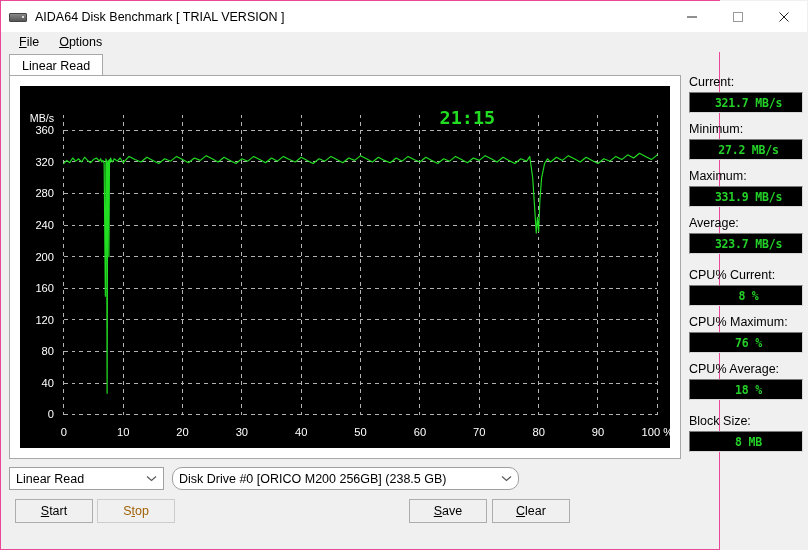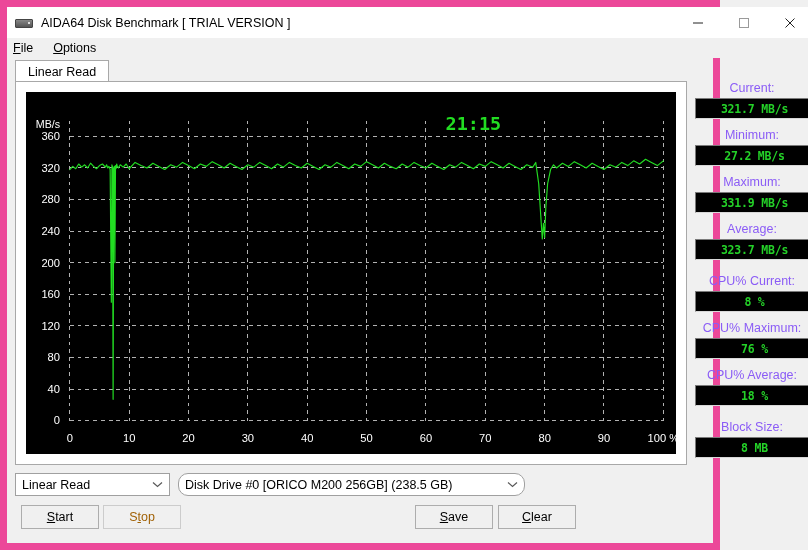--- a/index.html
+++ b/index.html
@@ -6,21 +6,21 @@
     margin: 0; padding: 0;
     width: 808px; height: 550px;
     overflow: hidden;
     background: #f0f0f0;
     font-family: "Liberation Sans", sans-serif;
   }
   #app {
     position: relative;
     width: 720px; height: 550px;
     background: #f0f0f0;
-    border: 7px solid #ec4899;
+    border: 1px solid #ec4899;
     box-sizing: border-box;
   }
 
   
   #titlebar {
     position: absolute; left: 0; top: 0;
     width: 806px; height: 31px;
     background: #ffffff;
     display: flex; align-items: center;
   }
@@ -57,21 +57,21 @@
     background: #ffffff;
   }
   .winbtn svg { display: block; }
 
   
   #menubar {
     position: absolute; left: 0; top: 31px;
     width: 806px; height: 20px;
     background: #f0f0f0;
     display: flex; align-items: center;
-    padding-left: 4px;
+    padding-left: 16px;
     box-sizing: border-box;
   }
   .menu-item {
     font-size: 12.5px; color: #000;
     margin-right: 16px;
     padding: 1px 2px;
   }
   .menu-item u { text-decoration: underline; }
 
   
@@ -109,24 +109,23 @@
   #graph-svg { display: block; width: 100%; height: 100%; }
 
   
   #sidebar {
     position: absolute; left: 688px; top: 74px;
     width: 114px; height: 440px;
   }
   .stat-block { margin-bottom: 9px; }
   .stat-block.gap { margin-top: 14px; }
   .stat-label {
-    font-size: 12.5px; color: #8b5cf6;
+    font-size: 12.5px; color: #000000;
     margin-bottom: 3px;
     white-space: nowrap;
-    text-align: center;
   }
   .stat-value-box {
     height: 21px;
     background: #000000;
     border: 1px solid #7a7a7a;
     border-right-color: #d8d8d8;
     border-bottom-color: #d8d8d8;
     box-sizing: border-box;
     display: flex; align-items: center;
     padding-left: 5px;

